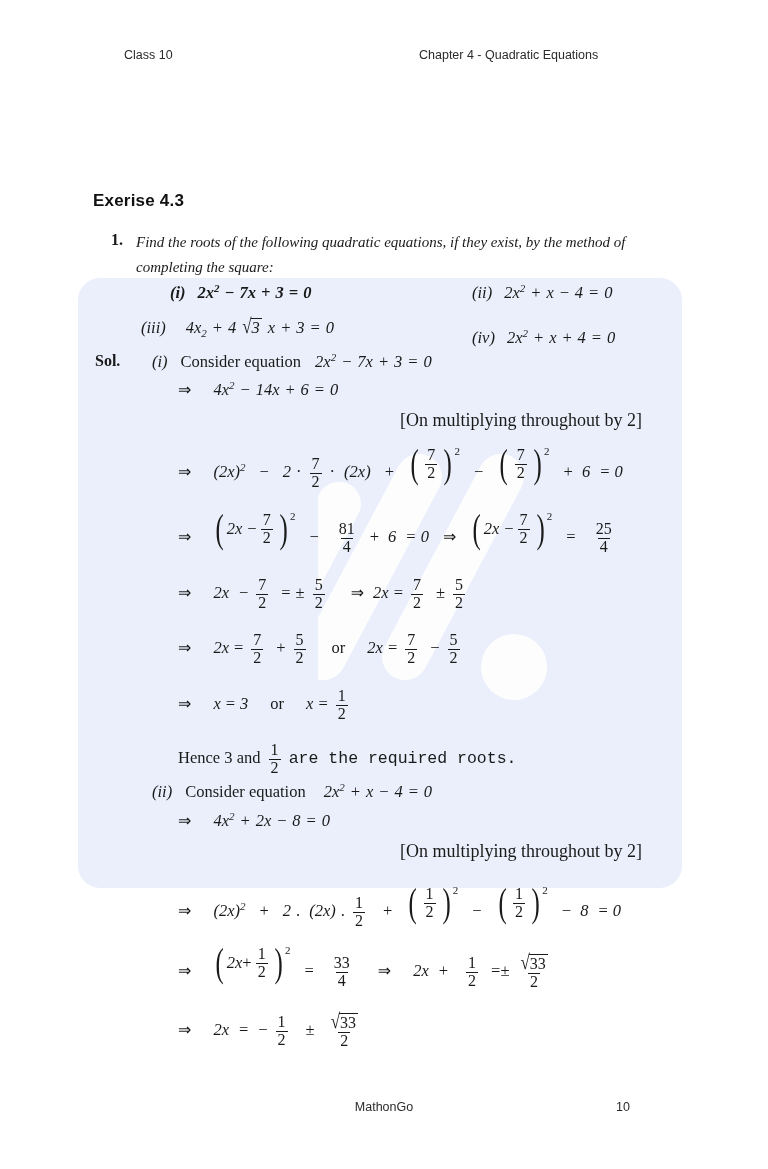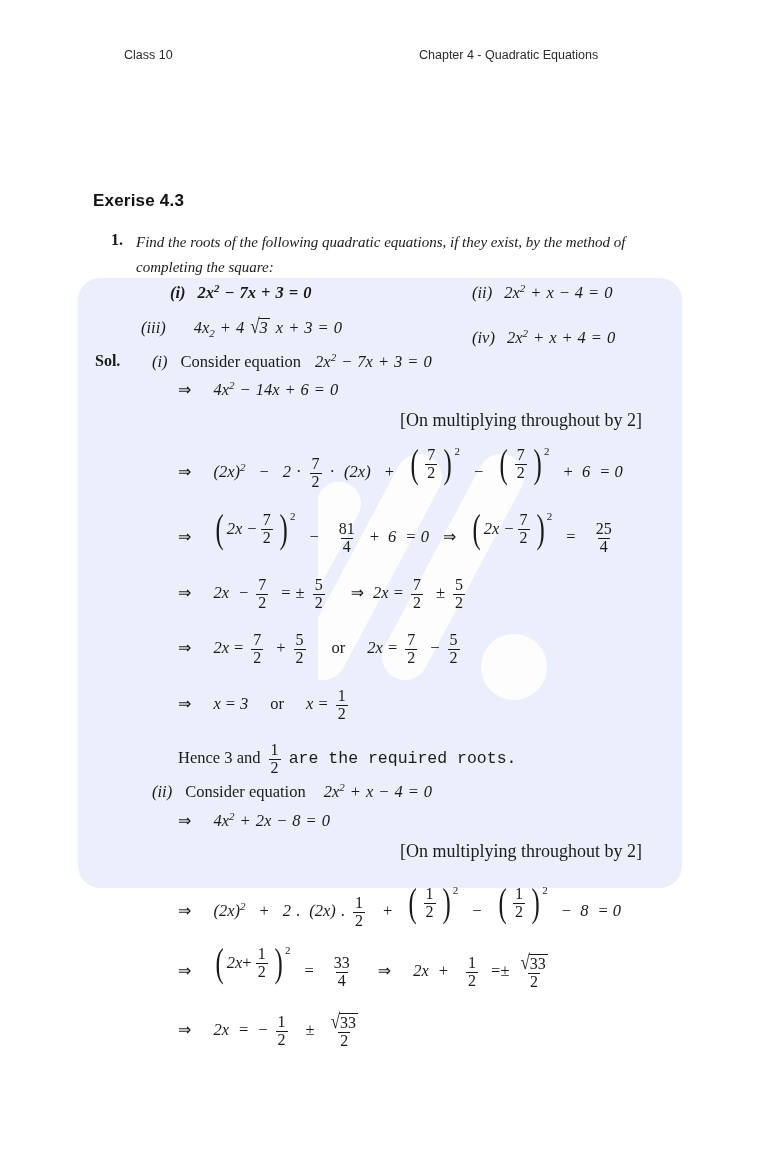--- a/index.html
+++ b/index.html
@@ -257,21 +257,21 @@
 
     <div class="row" style="left:472px; top:283px;">
       <span class="m it">(ii)</span>
       <span class="m it" style="margin-left:8px;">
         2<span class="it">x</span><span class="sup">2</span><span class="sp"></span>+<span class="sp"></span><span class="it">x</span><span class="sp"></span>−<span class="sp"></span>4<span class="sp"></span>=<span class="sp"></span>0
       </span>
     </div>
 
     <div class="row" style="left:141px; top:318px;">
       <span class="m it">(iii)</span>
-      <span class="m it" style="margin-left:24px;align-items:flex-end;">
+      <span class="m it" style="margin-left:16px;align-items:flex-end;">
         4<span class="it">x</span><span class="sup">2</span><span class="sp"></span>+<span class="sp"></span>4<span class="sp"></span>
         <span class="sqrt">
             <span class="radical">√</span>
             <span class="rad-body">3</span>
           </span>
         <span class="sp"></span><span class="it">x</span><span class="sp"></span>+<span class="sp"></span>3<span class="sp"></span>=<span class="sp"></span>0
       </span>
     </div>
 
     <div class="row" style="left:472px; top:328px;">
@@ -543,14 +543,18 @@
         <span class="num"><span class="sqrt">
               <span class="radical">√</span>
               <span class="rad-body">33</span>
             </span></span>
         <span class="den">2</span>
       </span>
     </div>
 
   </div>
 
+  <div class="footer">
+    <span class="brand">MathonGo</span>
+    <span class="pageno">10</span>
+  </div>
 
 </div>
 
 </body></html>

